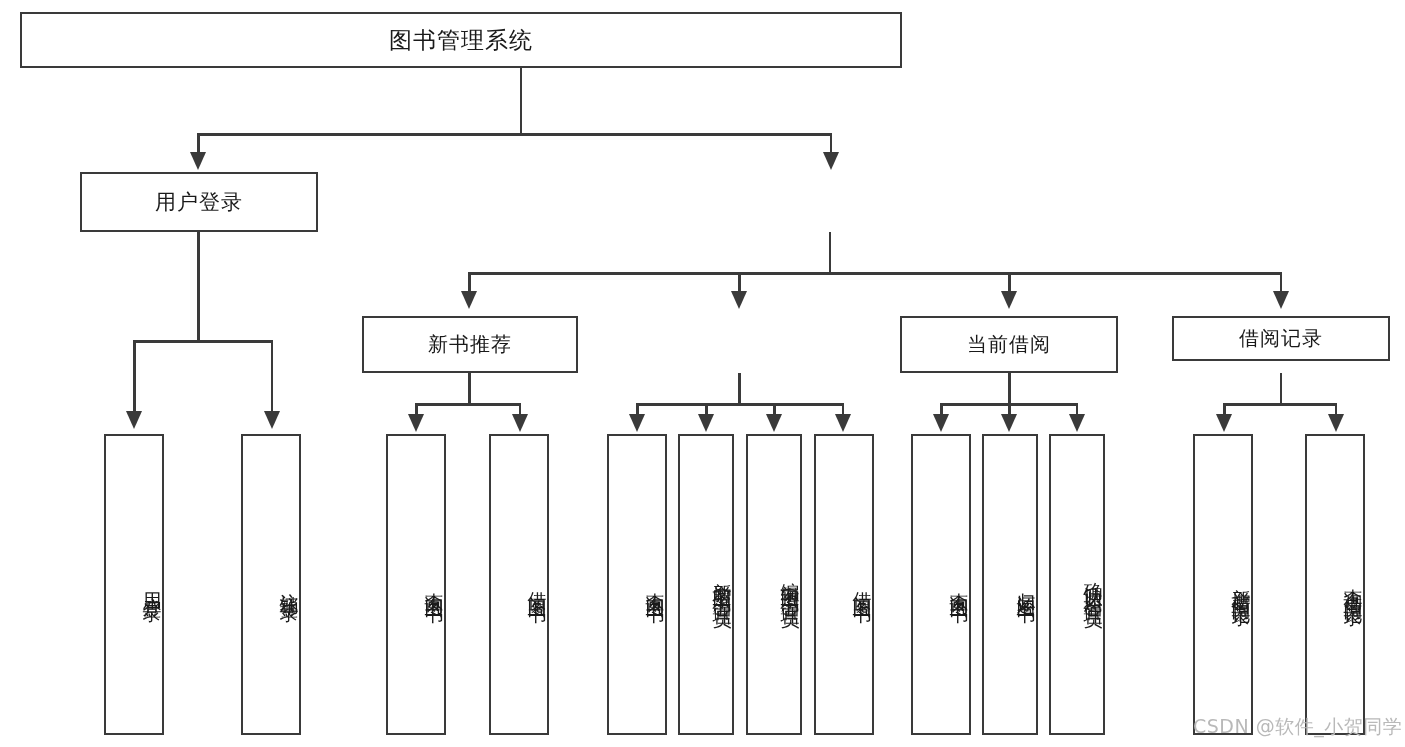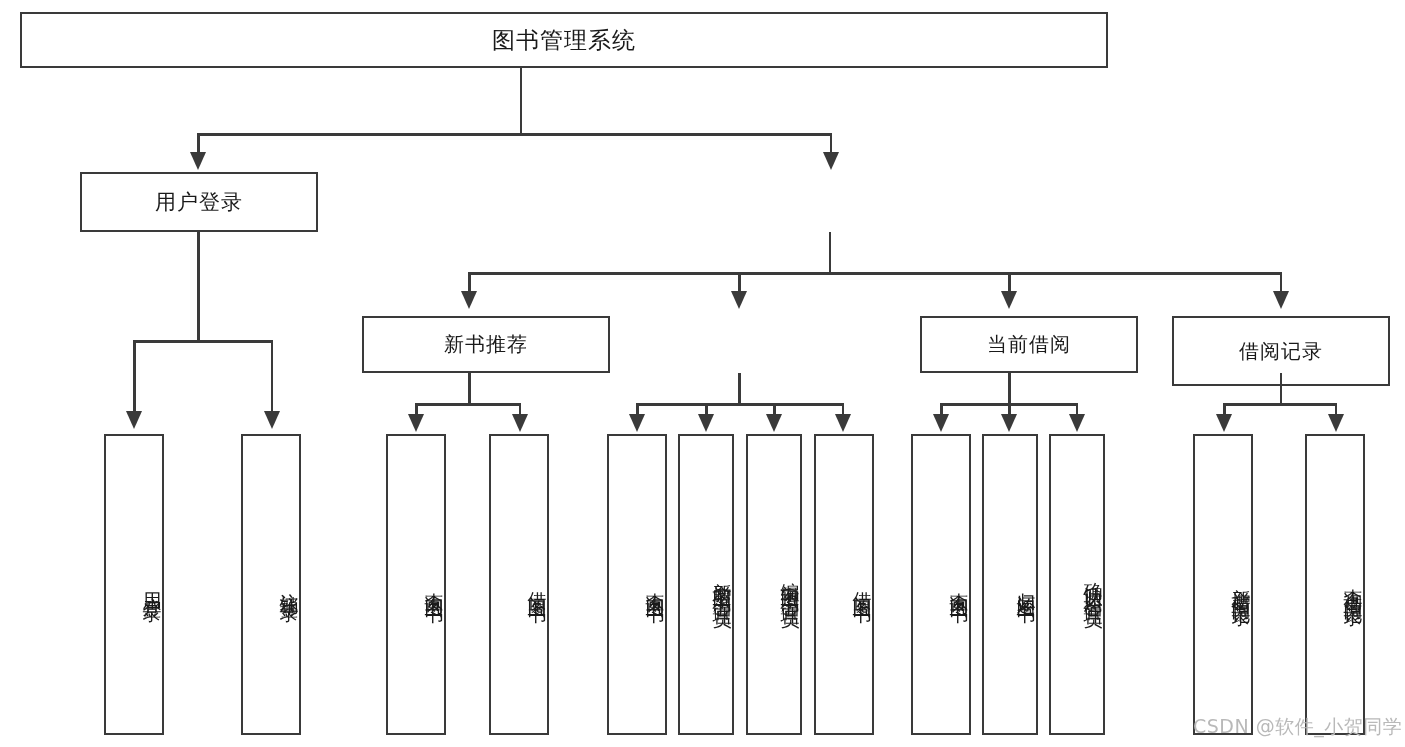--- a/index.html
+++ b/index.html
@@ -78,21 +78,21 @@
     white-space: nowrap;
     letter-spacing: 0.5px;
     pointer-events: none;
   }
 </style>
 </head>
 <body>
 
 <div id="canvas">
 
-  <div class="node root" style="left:20px; top:12px; width:1088px; height:56px;">
+  <div class="node root" style="left:20px; top:12px; width:882px; height:56px;">
     <span>图书管理系统</span>
   </div>
 
   <div class="vline" style="left:519.5px; top:68px; height:65px;"></div>
 
   <div class="hline" style="left:198px; top:133px; width:634px;"></div>
 
   <div class="vline" style="left:197px; top:133px; height:22px;"></div>
   <div class="arrow" style="left:190px; top:152px;"></div>
   <div class="vline" style="left:829.5px; top:133px; height:22px;"></div>
@@ -113,27 +113,27 @@
   <div class="hline" style="left:468px; top:272px; width:814px;"></div>
   <div class="vline" style="left:468px; top:272px; height:22px;"></div>
   <div class="arrow" style="left:461px; top:291px;"></div>
   <div class="vline" style="left:738px; top:272px; height:22px;"></div>
   <div class="arrow" style="left:731px; top:291px;"></div>
   <div class="vline" style="left:1008px; top:272px; height:22px;"></div>
   <div class="arrow" style="left:1001px; top:291px;"></div>
   <div class="vline" style="left:1279.5px; top:272px; height:22px;"></div>
   <div class="arrow" style="left:1272.5px; top:291px;"></div>
 
-  <div class="node lvl3" style="left:362px; top:316px; width:248px; height:57px;">
+  <div class="node lvl3" style="left:362px; top:316px; width:216px; height:57px;">
     <span>新书推荐</span>
   </div>
-  <div class="node lvl3" style="left:900px; top:316px; width:218px; height:57px;margin-left:20px;">
+  <div class="node lvl3" style="left:900px; top:316px; width:218px; height:57px;">
     <span>当前借阅</span>
   </div>
-  <div class="node lvl3" style="left:1172px; top:316px; width:218px; height:70px;font-family:Liberation Serif, serif;">
+  <div class="node lvl3" style="left:1172px; top:316px; width:218px; height:45px;font-family:Liberation Serif, serif;">
     <span>借阅记录</span>
   </div>
 
   <div class="vline" style="left:468px; top:373px; height:32px;"></div>
   <div class="hline" style="left:415px; top:403px; width:106px;"></div>
   <div class="vline" style="left:415px; top:403px; height:14px;"></div>
   <div class="arrow" style="left:408px; top:414px;"></div>
   <div class="vline" style="left:518.5px; top:403px; height:14px;"></div>
   <div class="arrow" style="left:511.5px; top:414px;"></div>
 

